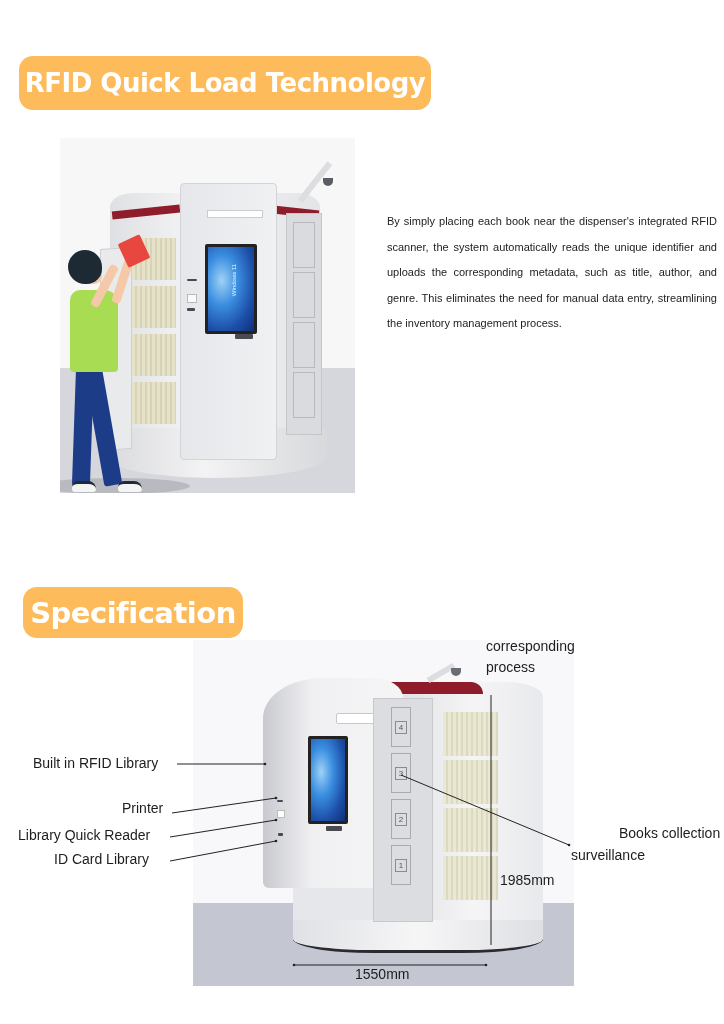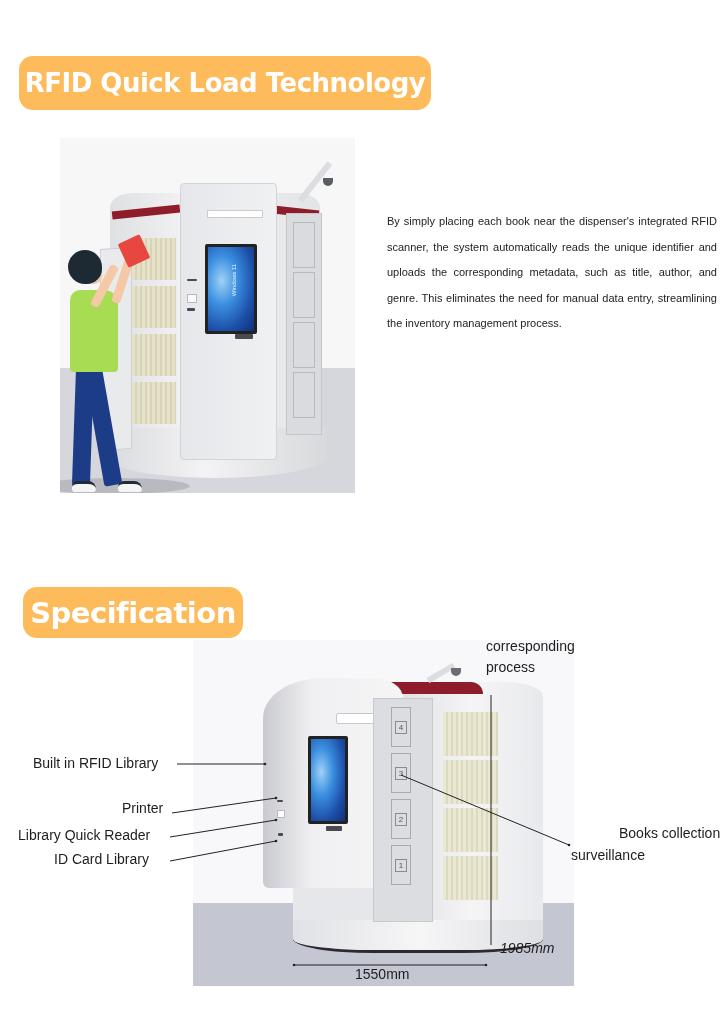--- a/index.html
+++ b/index.html
@@ -178,14 +178,14 @@
 </svg>
 
 <div class="lbl" style="left:33px;top:755px;">Built in RFID Library</div>
 <div class="lbl right" style="left:122px;top:800px;">Printer</div>
 <div class="lbl" style="left:18px;top:827px;">Library Quick Reader</div>
 <div class="lbl" style="left:54px;top:851px;">ID Card Library</div>
 <div class="lbl" style="left:486px;top:638px;">corresponding</div>
 <div class="lbl" style="left:486px;top:659px;">process</div>
 <div class="lbl" style="left:571px;top:825px;margin-left:48px;">Books collection</div>
 <div class="lbl" style="left:571px;top:847px;">surveillance</div>
-<div class="lbl" style="left:500px;top:940px;font-style:italic;">1985mm</div>
+<div class="lbl" style="left:500px;top:872px;">1985mm</div>
 <div class="lbl" style="left:355px;top:966px;">1550mm</div>
 
 </body></html>

